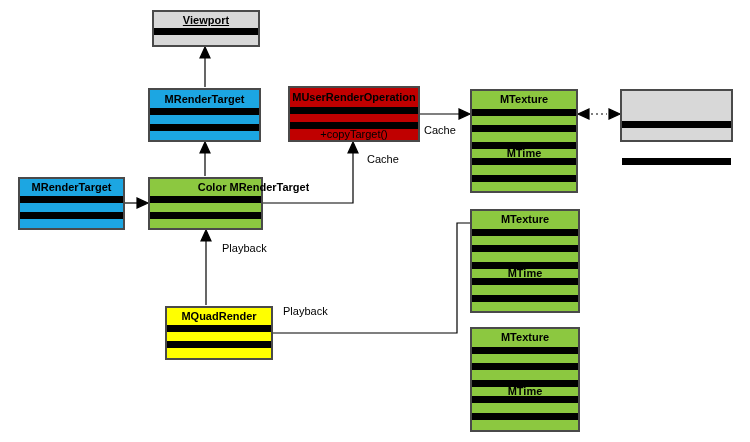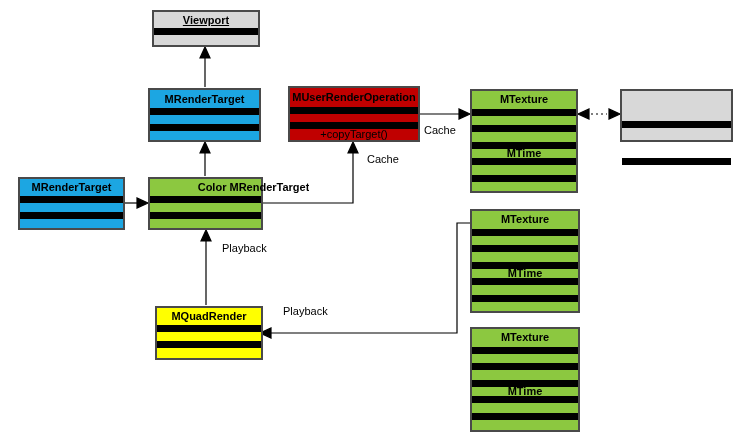--- a/index.html
+++ b/index.html
@@ -120,21 +120,21 @@
     <div class="row" style="height:17px;"></div>
     <div class="row" style="height:17px;"></div>
   </div>
 
   <div class="node green" style="left:148px;top:177px;width:115px;height:53px;">
     <div class="row title" style="height:19px;margin-left:48px;">Color MRenderTarget</div>
     <div class="row" style="height:17px;"></div>
     <div class="row" style="height:17px;"></div>
   </div>
 
-  <div class="node yellow" style="left:155px;top:306px;width:108px;height:54px;justify-content:center;">
+  <div class="node yellow" style="left:165px;top:306px;width:108px;height:54px;justify-content:center;">
     <div class="row title" style="height:19px;">MQuadRender</div>
     <div class="row" style="height:17px;"></div>
     <div class="row" style="height:18px;"></div>
   </div>
 
   <div class="node green" style="left:470px;top:209px;width:110px;height:104px;">
     <div class="row title" style="height:19px;">MTexture</div>
     <div class="row" style="height:17px;"></div>
     <div class="row" style="height:17px;"></div>
     <div class="row title" style="height:17px;">MTime</div>

